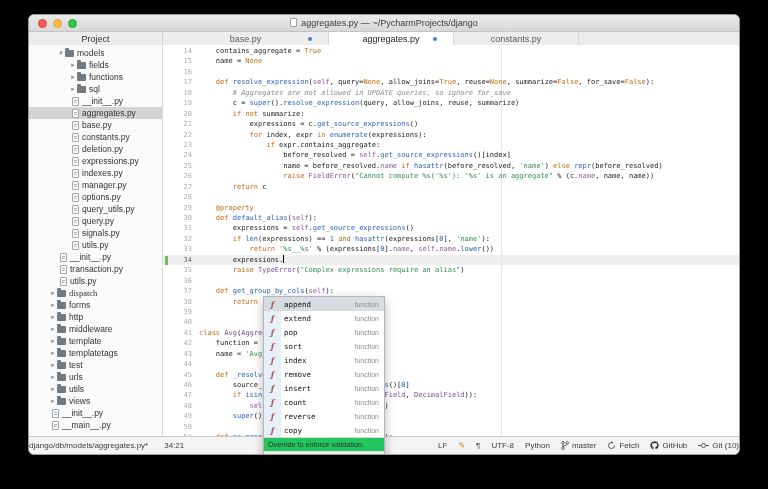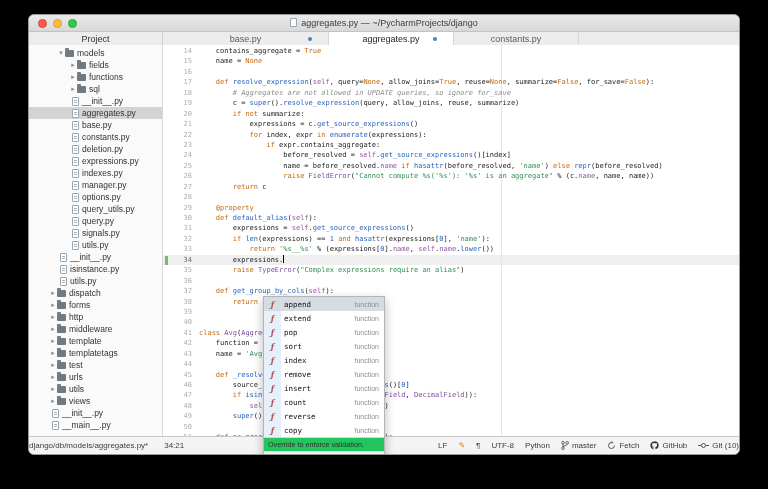--- a/index.html
+++ b/index.html
@@ -208,28 +208,28 @@
           <span>utils.py</span>
         </div>
         <div class="tree-row" style="padding-left: 28px;">
           <span class="chev spacer"></span>
           <span class="file-ic"></span>
           <span>__init__.py</span>
         </div>
         <div class="tree-row" style="padding-left: 28px;">
           <span class="chev spacer"></span>
           <span class="file-ic"></span>
-          <span>isinstance.py</span>
+          <span>transaction.py</span>
         </div>
         <div class="tree-row" style="padding-left: 28px;">
           <span class="chev spacer"></span>
           <span class="file-ic"></span>
           <span>utils.py</span>
         </div>
-        <div class="tree-row" style="padding-left: 20px;">
+        <div class="tree-row" style="padding-left: 20px; font-family: Liberation Serif, serif;">
           <span class="chev">▸</span>
           <span class="folder-ic"></span>
           <span>dispatch</span>
         </div>
         <div class="tree-row" style="padding-left: 20px;">
           <span class="chev">▸</span>
           <span class="folder-ic"></span>
           <span>forms</span>
         </div>
         <div class="tree-row" style="padding-left: 20px;">

